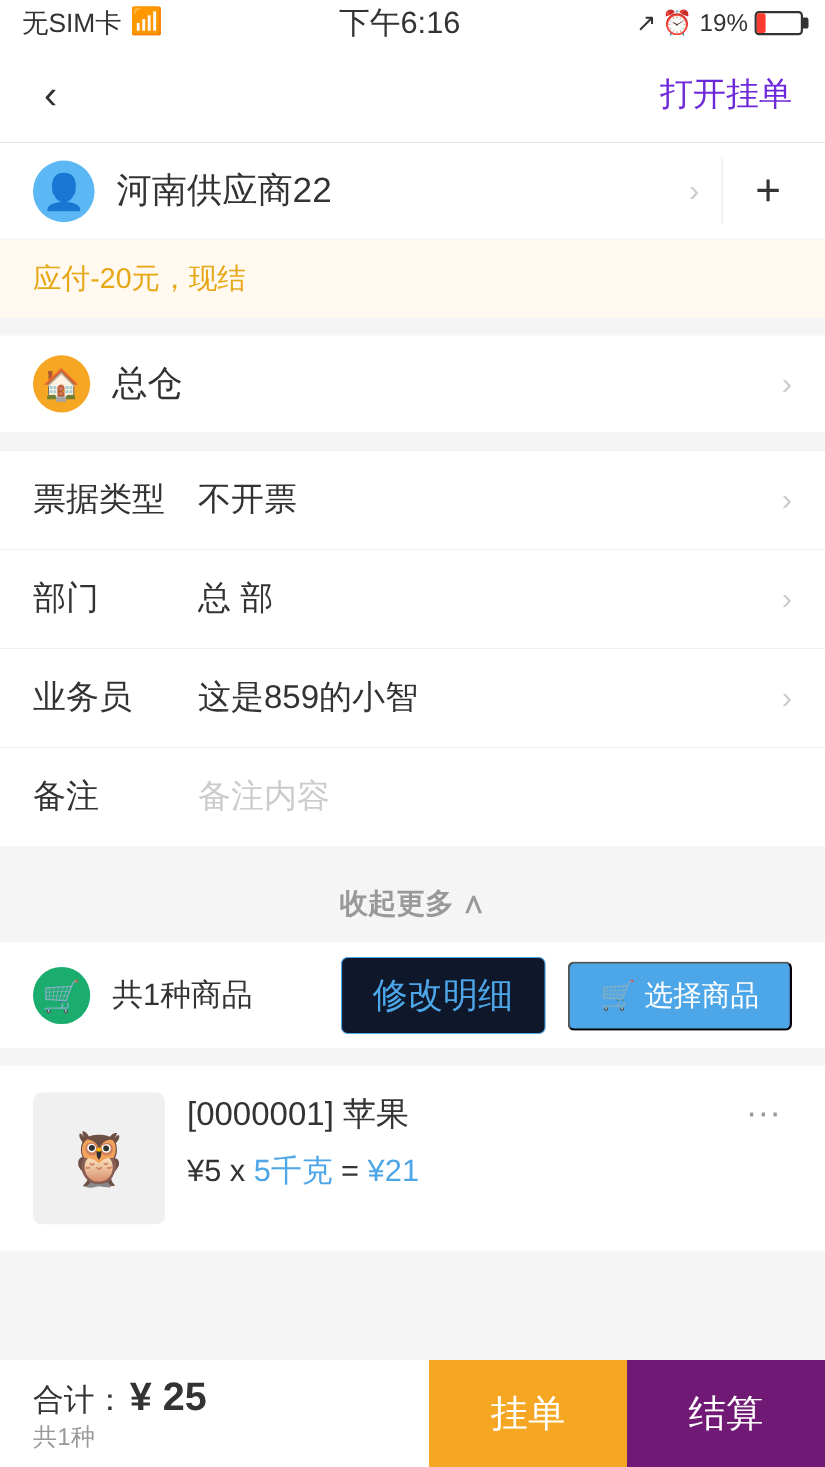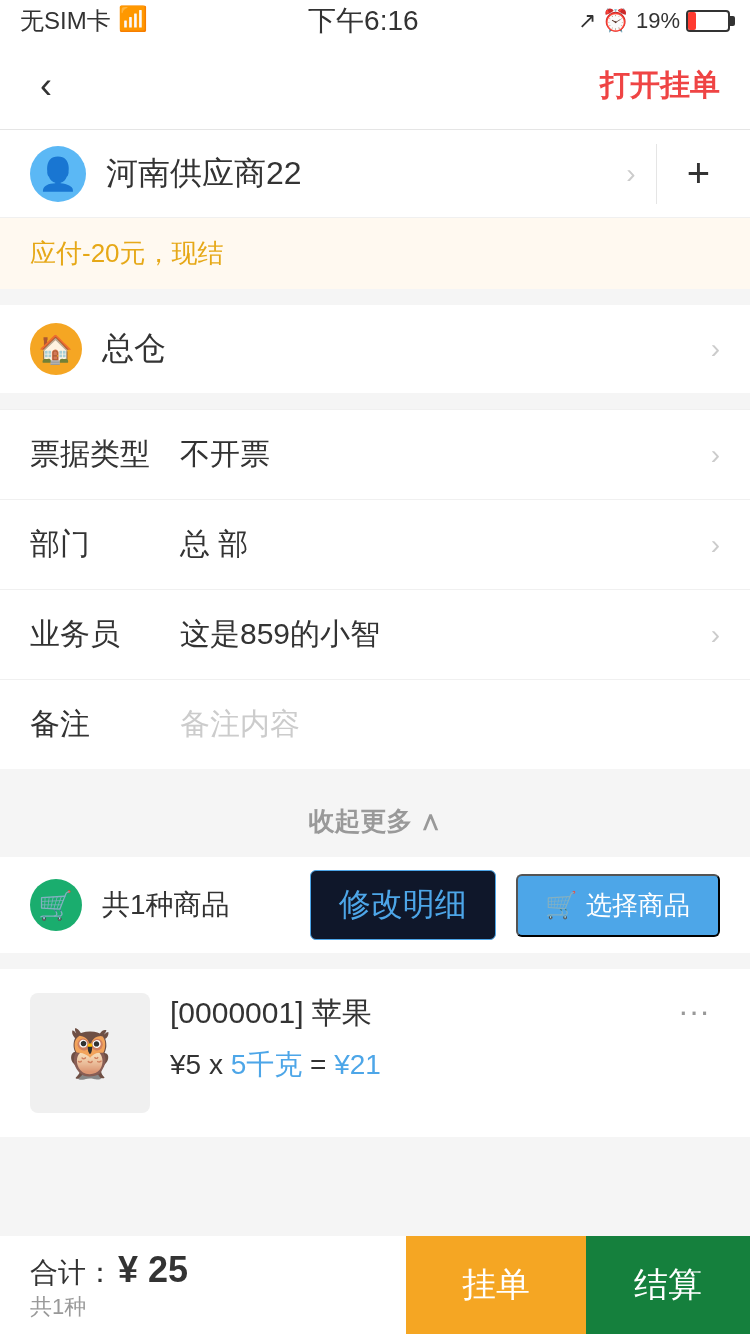--- a/index.html
+++ b/index.html
@@ -57,23 +57,22 @@
       cursor: pointer;
       padding: 10px;
     }
     .nav-title {
       font-size: 34px;
       font-weight: 600;
       color: #333;
     }
     .nav-action {
       font-size: 30px;
-      color: #ef4444;
-      cursor: pointer;
-      font-weight: bold;
+      color: #6d28d9;
+      cursor: pointer;
     }
 
     
     .content { background: #f5f5f5; }
 
     
     .card-section {
       background: #fff;
       margin-bottom: 16px;
     }
@@ -298,22 +297,22 @@
       background: #f5a623;
       color: #fff;
       font-size: 34px;
       font-weight: 500;
       display: flex;
       align-items: center;
       justify-content: center;
       cursor: pointer;
     }
     .btn-checkout {
-      width: 164px;
-      background: #15803d;
+      width: 180px;
+      background: #701a75;
       color: #fff;
       font-size: 34px;
       font-weight: 500;
       display: flex;
       align-items: center;
       justify-content: center;
       cursor: pointer;
     }
   </style>
 </head>

